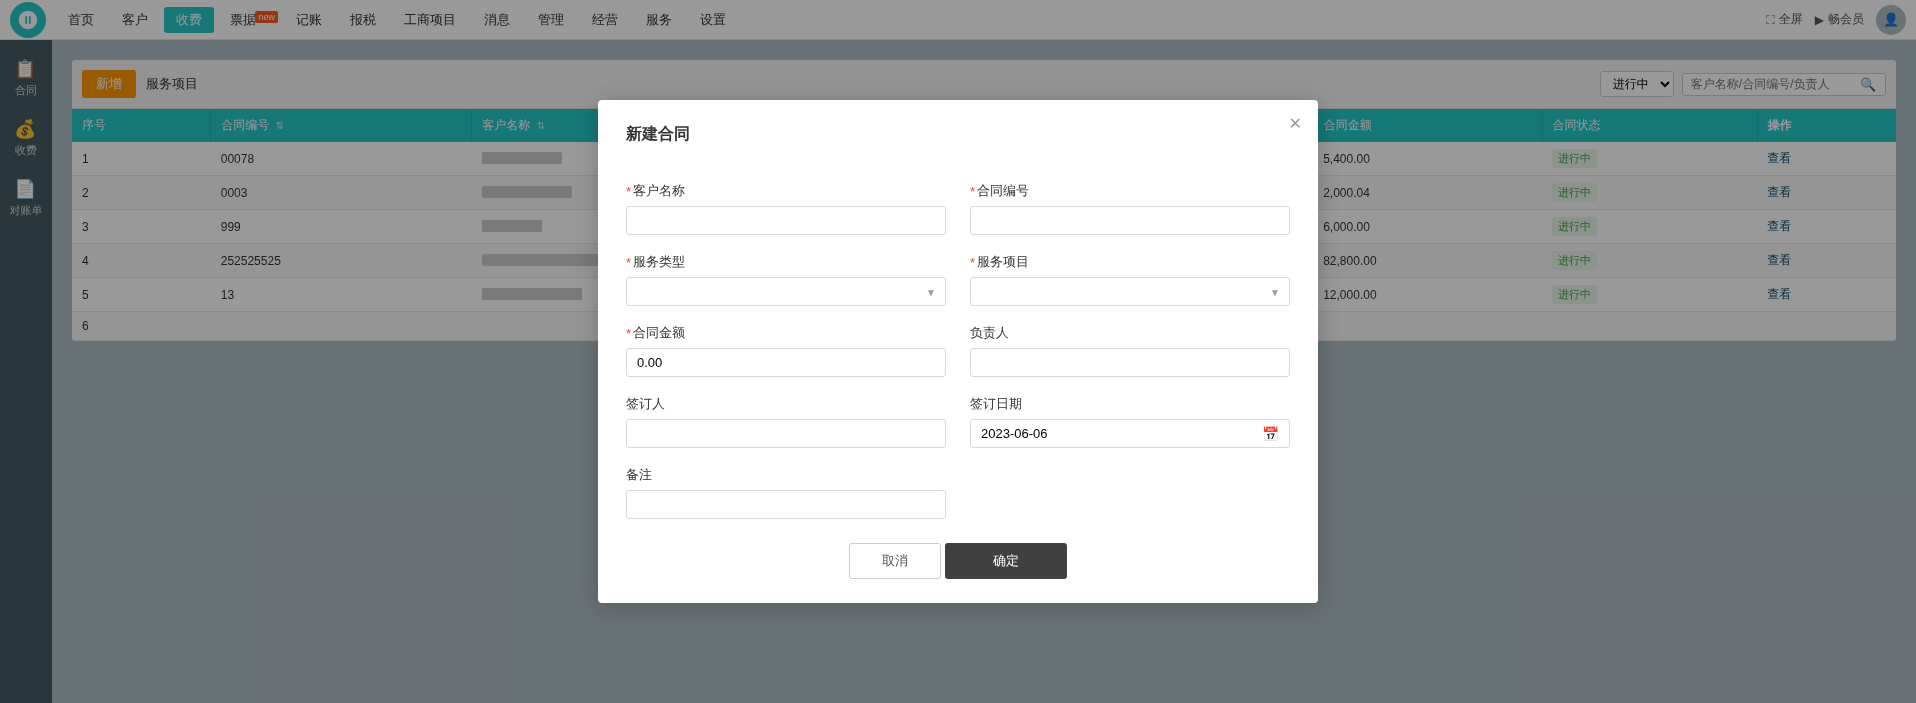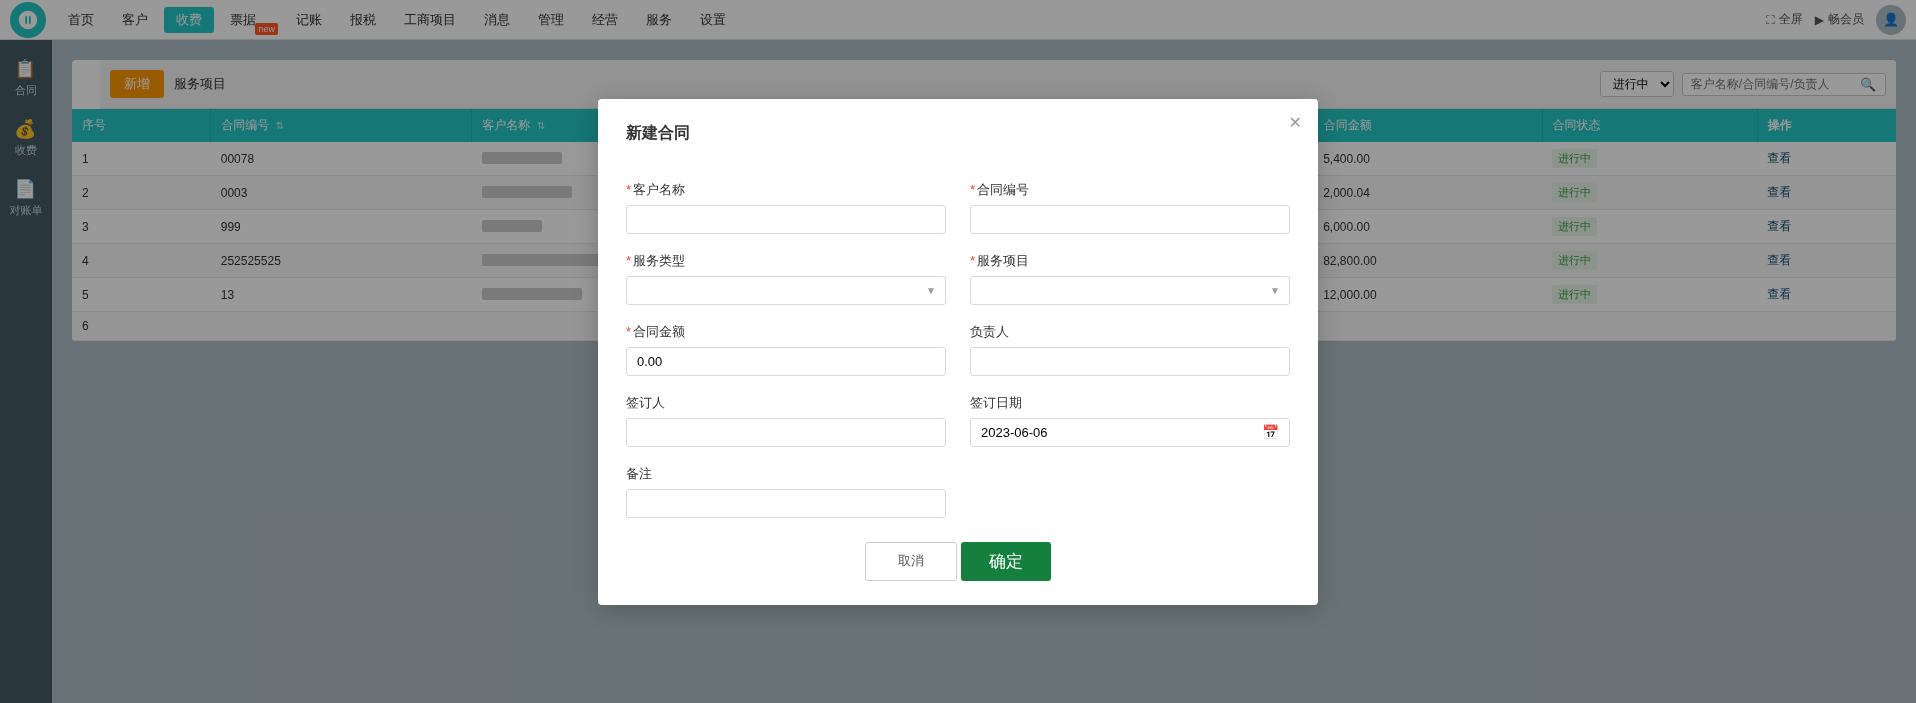--- a/index.html
+++ b/index.html
@@ -18,21 +18,21 @@
       margin-right: 10px; flex-shrink: 0;
     }
     .top-nav .logo svg { width: 22px; height: 22px; }
     .nav-items { display: flex; align-items: center; gap: 4px; flex: 1; }
     .nav-item {
       padding: 4px 12px; cursor: pointer; border-radius: 3px;
       font-size: 13px; color: #333; position: relative;
     }
     .nav-item.active { background: #26c6c6; color: #fff; border-radius: 3px; }
     .nav-item .badge-new {
-      position: absolute; top: 16px; right: 2px;
+      position: absolute; top: 4px; right: 2px;
       background: #ff5722; color: #fff; font-size: 9px;
       padding: 1px 3px; border-radius: 2px;
     }
     .top-nav-right { display: flex; align-items: center; gap: 12px; }
     .fullscreen-btn, .member-btn {
       display: flex; align-items: center; gap: 4px;
       font-size: 12px; color: #555; cursor: pointer;
     }
     .avatar-circle {
       width: 30px; height: 30px; border-radius: 50%;
@@ -59,21 +59,21 @@
       position: fixed; top: 40px; left: 52px; right: 0; bottom: 0;
       background: #b0bec5; overflow: auto; padding: 20px;
     }
 
     
     .panel {
       background: #fff; border-radius: 4px; overflow: hidden;
     }
     .panel-toolbar {
       display: flex; align-items: center; gap: 10px;
-      padding: 10px; background: #f5f5f5; border-bottom: 1px solid #e0e0e0; margin-left: 28px;
+      padding: 10px; background: #f5f5f5; border-bottom: 1px solid #e0e0e0;
     }
     .btn-new {
       background: #ff9800; color: #fff; border: none;
       padding: 5px 14px; border-radius: 3px; cursor: pointer; font-size: 13px;
     }
     .panel-title { color: #333; font-size: 13px; }
     .panel-toolbar-right { margin-left: auto; display: flex; align-items: center; gap: 8px; }
     .status-select {
       border: 1px solid #ccc; padding: 4px 8px; border-radius: 3px;
       font-size: 12px; cursor: pointer; background: #fff;
@@ -161,22 +161,22 @@
       transform: translateY(-50%); color: #999; font-size: 14px;
     }
     .modal-footer {
       display: flex; justify-content: center; gap: 4px; margin-top: 24px;
     }
     .btn-cancel {
       padding: 8px 32px; border: 1px solid #ccc; border-radius: 3px;
       background: #fff; cursor: pointer; font-size: 13px; color: #555;
     }
     .btn-confirm {
-      padding: 8px 28px; border: none; border-radius: 3px;
-      background: #15803d; color: #fff; cursor: pointer; font-size: 17px;
+      padding: 8px 48px; border: none; border-radius: 3px;
+      background: #404040; color: #fff; cursor: pointer; font-size: 13px;
     }
     .blurred-text {
       display: inline-block; background: #ccc; color: transparent;
       border-radius: 2px; height: 12px;
     }
   </style>
 </head>
 <body>
 
 <div class="top-nav">

